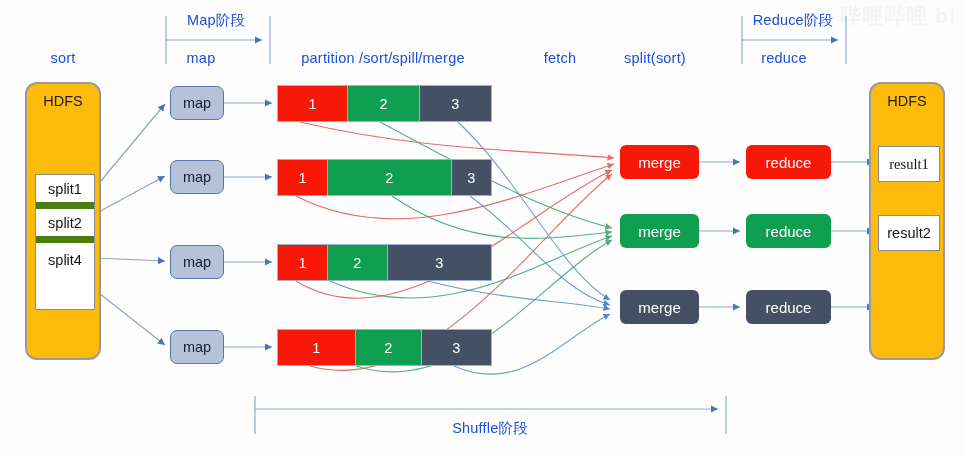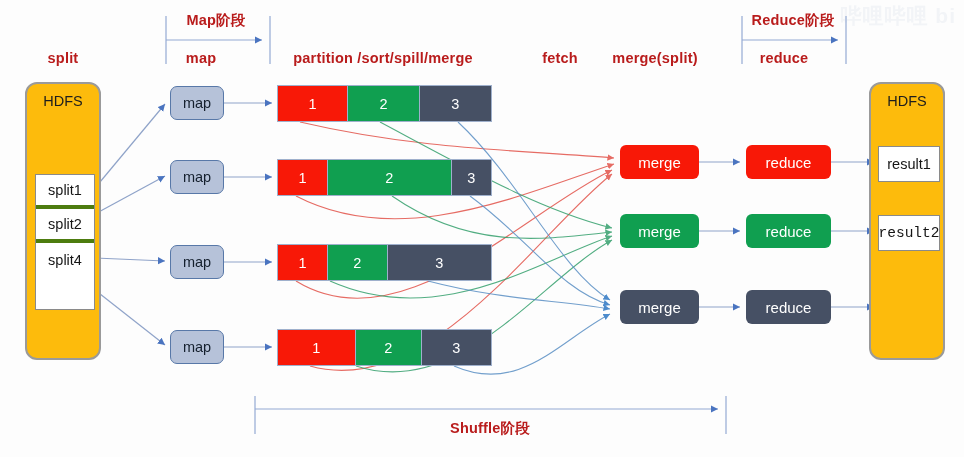--- a/index.html
+++ b/index.html
@@ -8,25 +8,24 @@
     -webkit-font-smoothing:antialiased;
   }
   #stage{
     position:relative;
     width:964px;height:457px;
     background:#fdfdfd;
     overflow:hidden;
   }
   .lbl{
     position:absolute;
-    color:#b91c1c;
+    color:#1d4ed8;
     font-size:14.5px;
     white-space:nowrap;
     letter-spacing:.2px;
-    font-weight:bold;
   }
   .lbl.c{transform:translateX(-50%);}
 
   
   .hdfs{
     position:absolute;
     background:#fdbb0c;
     border:2px solid #9a9a9a;
     border-radius:12px;
     box-sizing:border-box;
@@ -51,21 +50,21 @@
   .slot-stack{
     position:absolute;
     border:1px solid #8a8a8a;
     box-sizing:border-box;
     background:#fff;
   }
   .slot-stack .srow{
     box-sizing:border-box;
     display:flex;align-items:center;justify-content:center;
     font-size:14.5px;color:#151515;
-    border-bottom:4px solid #4d7c0f;
+    border-bottom:7px solid #4d7c0f;
   }
   .slot-stack .srow:last-child{border-bottom:none;}
 
   
   .mapbox{
     position:absolute;
     background:#b6c2d9;
     border:1.6px solid #5878a8;
     border-radius:7px;
     box-sizing:border-box;
@@ -196,25 +195,25 @@
       <path d="M699,307 L740,307" marker-end="url(#ah)"></path>
     </g>
 
     <g stroke="#8fa3c9" stroke-width="1.2" fill="none">
       <path d="M831,162 L874,162" marker-end="url(#ah)"></path>
       <path d="M831,231 L874,231" marker-end="url(#ah)"></path>
       <path d="M831,307 L874,307" marker-end="url(#ah)"></path>
     </g>
   </svg>
 
-  <div class="lbl c" style="left:63px;top:50px;">split</div>
+  <div class="lbl c" style="left:63px;top:50px;">sort</div>
   <div class="lbl c" style="left:201px;top:50px;">map</div>
   <div class="lbl c" style="left:383px;top:50px;">partition /sort/spill/merge</div>
   <div class="lbl c" style="left:560px;top:50px;">fetch</div>
-  <div class="lbl c" style="left:655px;top:50px;">merge(split)</div>
+  <div class="lbl c" style="left:655px;top:50px;">split(sort)</div>
   <div class="lbl c" style="left:784px;top:50px;">reduce</div>
 
   <div class="lbl c" style="left:216px;top:11px;">Map阶段</div>
   <div class="lbl c" style="left:793px;top:11px;">Reduce阶段</div>
   <div class="lbl c" style="left:490px;top:419px;">Shuffle阶段</div>
 
   <div class="hdfs" style="left: 25px; top: 82px; width: 76px; height: 278px; background: rgb(253, 187, 12);">
     <div class="hdfs-title">HDFS</div>
     <div class="slot-stack" style="left:8px;top:90px;width:60px;height:136px;">
       <div class="srow" style="height:34px;">split1</div>
@@ -255,17 +254,17 @@
   <div class="rbox" style="left: 620px; top: 145px; width: 79px; height: 34px; background: rgb(248, 24, 7);">merge</div>
   <div class="rbox" style="left: 620px; top: 214px; width: 79px; height: 34px; background: rgb(16, 159, 80);">merge</div>
   <div class="rbox" style="left: 620px; top: 290px; width: 79px; height: 34px; background: rgb(70, 80, 100);">merge</div>
 
   <div class="rbox" style="left: 746px; top: 145px; width: 85px; height: 34px; background: rgb(248, 24, 7);">reduce</div>
   <div class="rbox" style="left: 746px; top: 214px; width: 85px; height: 34px; background: rgb(16, 159, 80);">reduce</div>
   <div class="rbox" style="left: 746px; top: 290px; width: 85px; height: 34px; background: rgb(70, 80, 100);">reduce</div>
 
   <div class="hdfs" style="left: 869px; top: 82px; width: 76px; height: 278px; background: rgb(253, 187, 12);">
     <div class="hdfs-title">HDFS</div>
-    <div class="slot" style="left:7px;top:62px;width:62px;height:36px;">result1</div>
-    <div class="slot" style="left:7px;top:131px;width:62px;height:36px;font-family:Liberation Mono, monospace;">result2</div>
+    <div class="slot" style="left:7px;top:62px;width:62px;height:36px;font-family:Liberation Serif, serif;">result1</div>
+    <div class="slot" style="left:7px;top:131px;width:62px;height:36px;">result2</div>
   </div>
 
 </div>
 
 </body></html>

